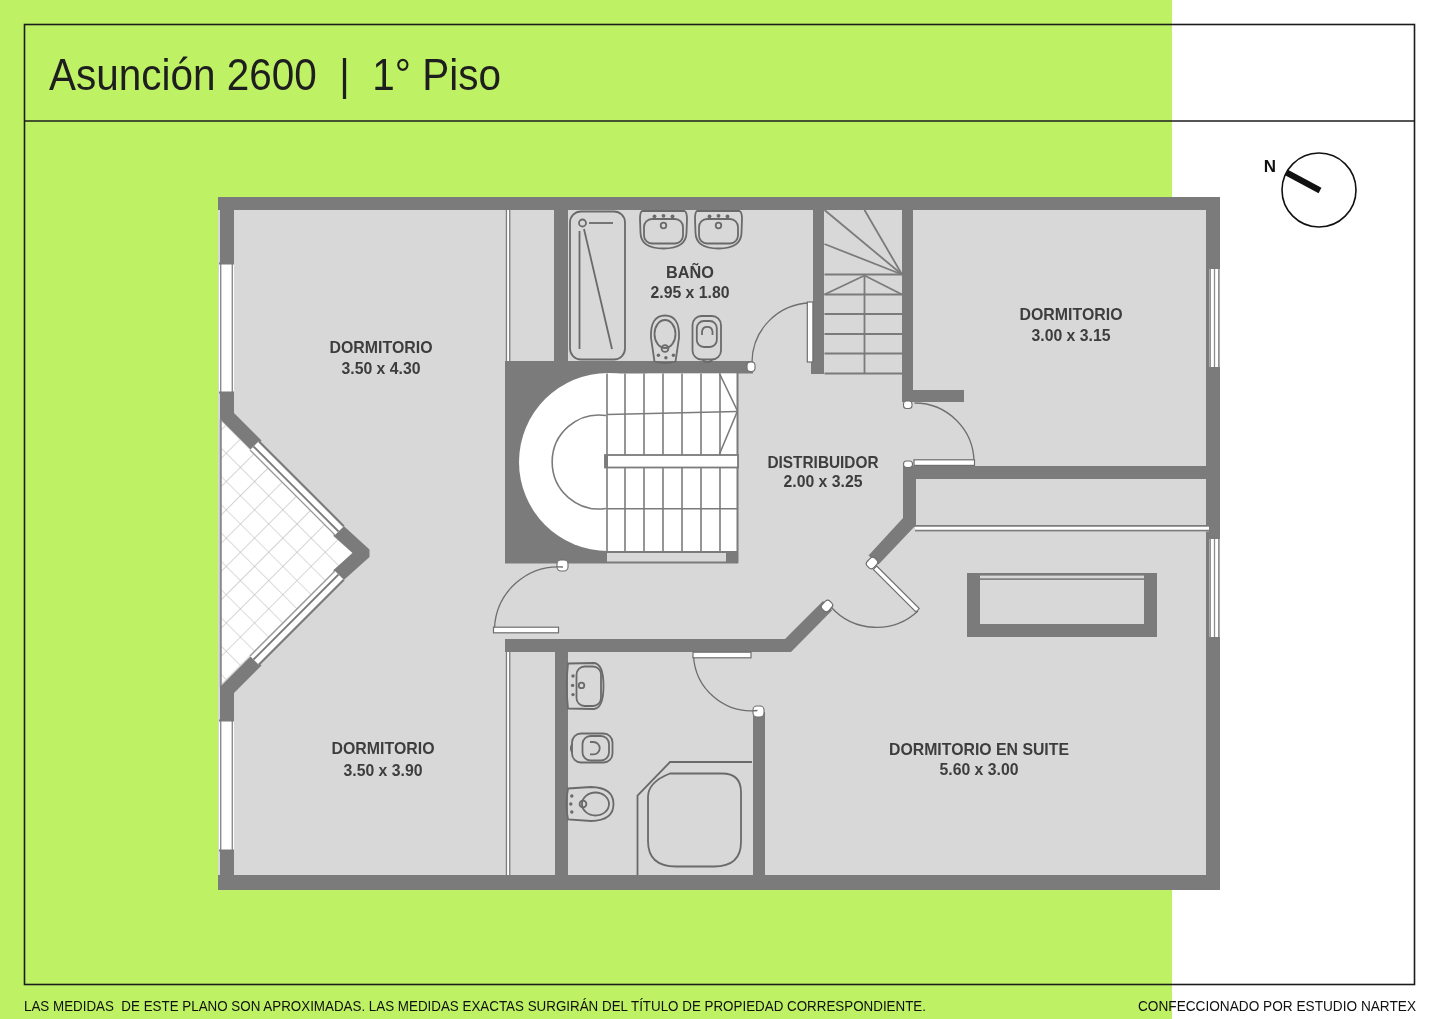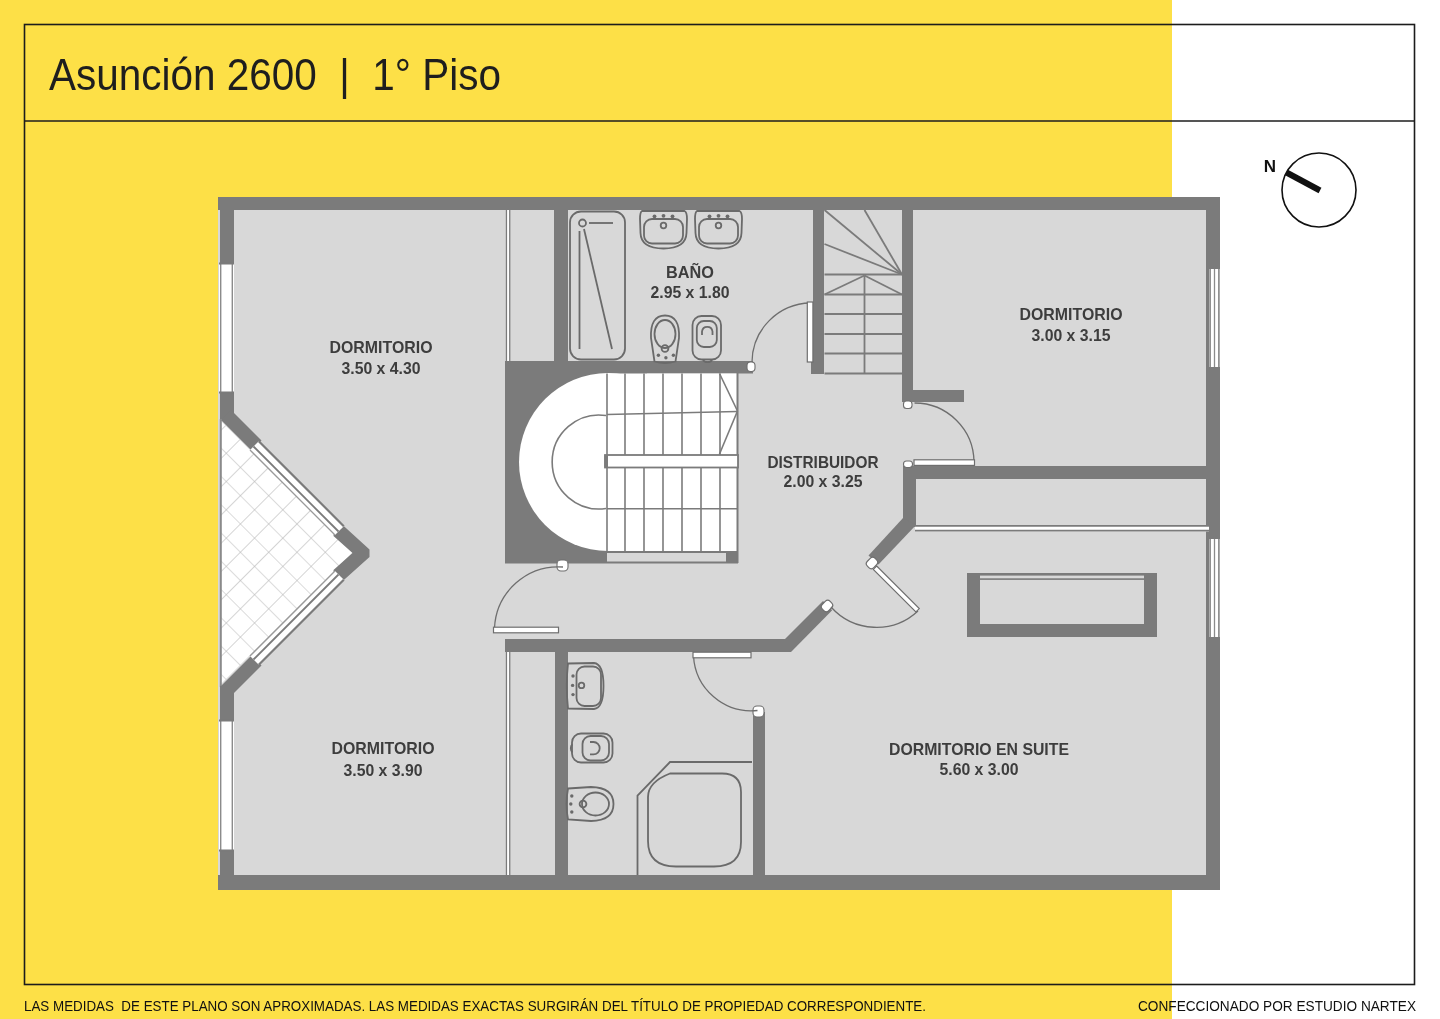--- a/index.html
+++ b/index.html
@@ -1,16 +1,16 @@
 <!DOCTYPE html>
 <html><head>
 <meta charset="utf-8">
 <style>
   html,body{margin:0;padding:0;background:#ffffff;}
-  .page{position:relative;width:1172px;height:1019px;background:#fde047;font-family:"Liberation Sans",sans-serif;}
+  .page{position:relative;width:1172px;height:1019px;background:#bef264;font-family:"Liberation Sans",sans-serif;}
   svg{position:absolute;left:0;top:0;}
   text{font-family:"Liberation Sans",sans-serif;}
   .lbl{font-size:16.5px;font-weight:bold;fill:#3d3d3d;}
   .dim{font-size:16px;font-weight:bold;fill:#3d3d3d;}
 </style>
 </head>
 <body>
 <div class="page">
 <svg width="1440" height="1019" viewBox="0 0 1440 1019">
 

